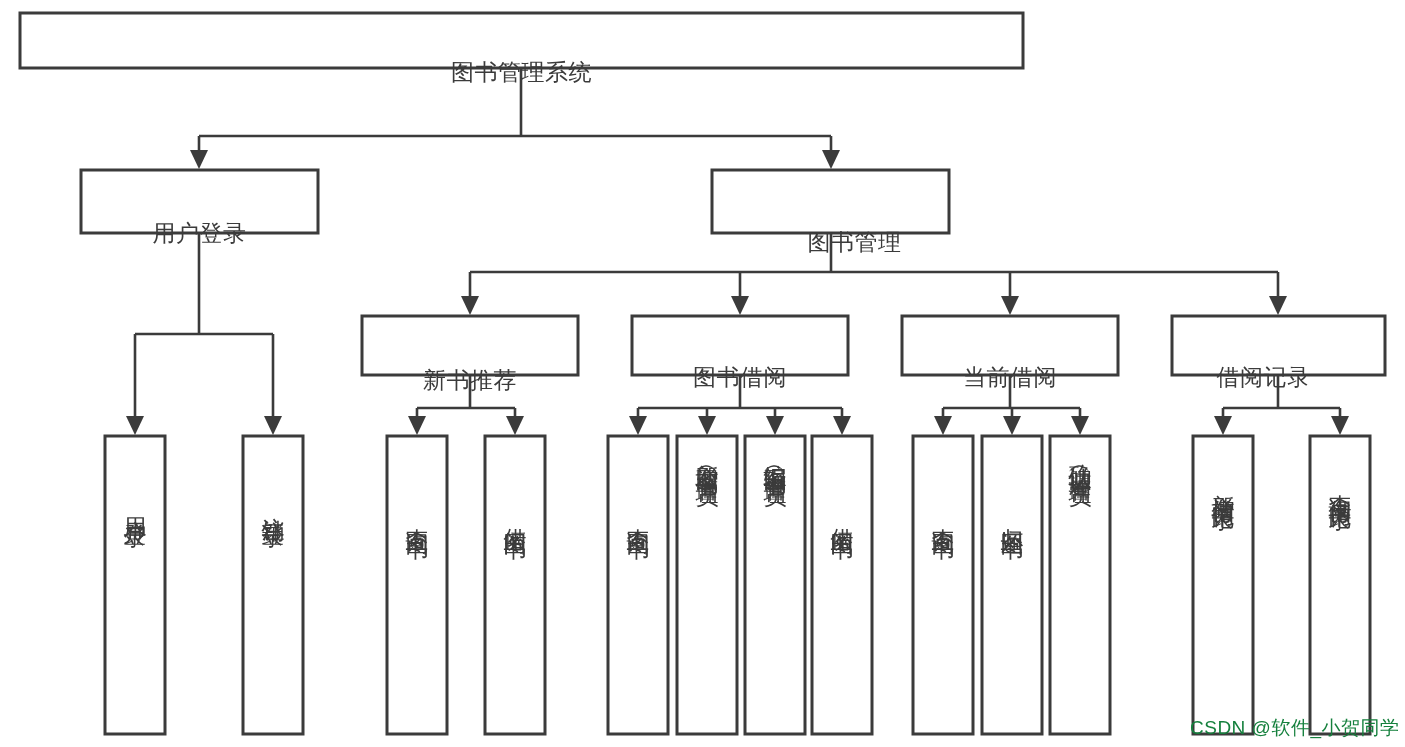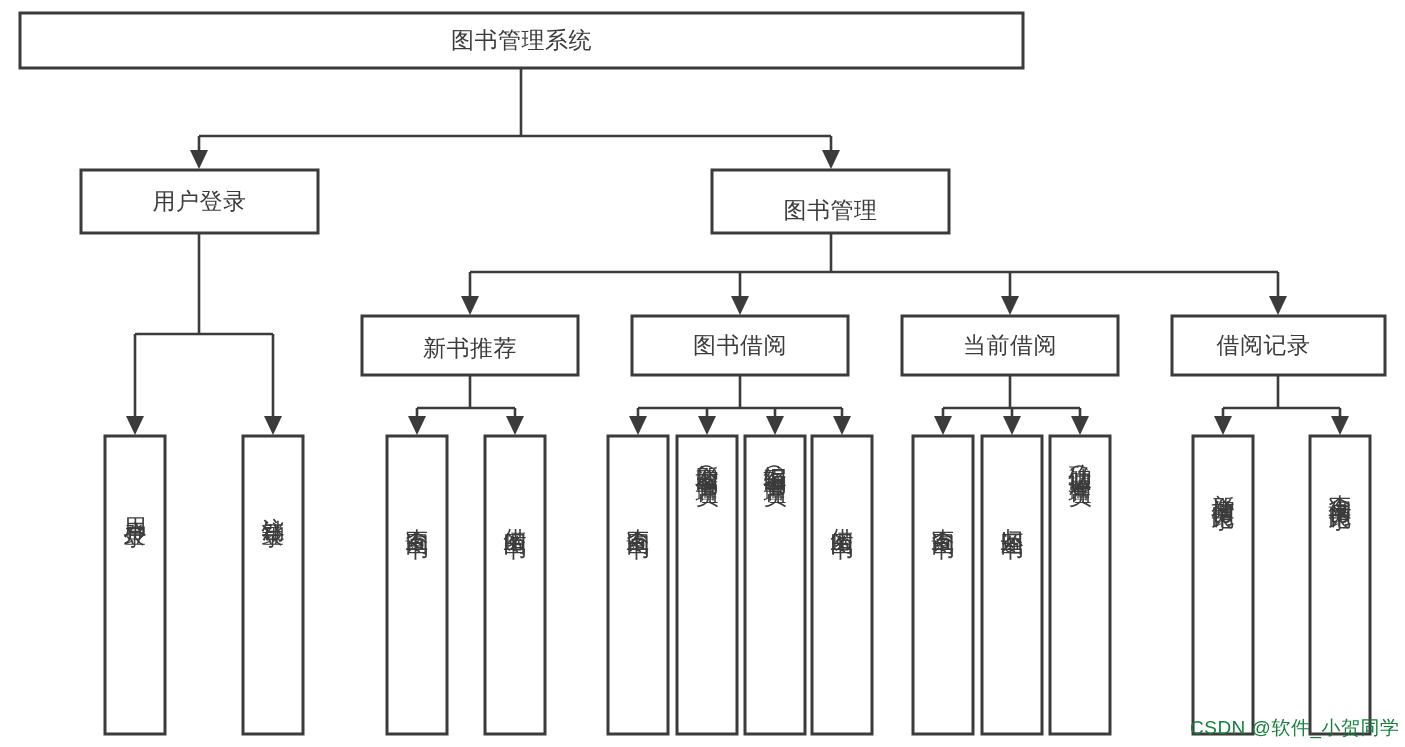--- a/index.html
+++ b/index.html
@@ -49,20 +49,21 @@
     color: #3b3b3b;
     font-family: "Liberation Sans", "DejaVu Sans", sans-serif;
     letter-spacing: 0.5px;
     box-sizing: border-box;
     pointer-events: none;
     text-align: center;
   }
   .node-label.horizontal {
     font-size: 23px;
     line-height: 1.2;
+    margin-top: 32px;
   }
   .node-label.vertical {
     writing-mode: vertical-rl;
     text-orientation: upright;
     font-size: 23px;
     line-height: 1.25;
     letter-spacing: 3px;
     padding-top: 6px;
     padding-bottom: 6px;
     justify-content: flex-start;
@@ -176,21 +177,21 @@
       <path class="connector" d="M 1223,408 L 1223,418"></path>
       <path class="connector" d="M 1340,408 L 1340,418"></path>
       <polygon class="arrow-head" points="1214,416 1232,416 1223,435"></polygon>
       <polygon class="arrow-head" points="1331,416 1349,416 1340,435"></polygon>
     </g>
   </svg>
 
   <div class="node-label horizontal" style="left:20px; top:13px; width:1003px; height:55px;">图书管理系统</div>
 
   <div class="node-label horizontal" style="left:81px; top:170px; width:237px; height:63px;">用户登录</div>
-  <div class="node-label horizontal" style="left:712px; top:170px; width:237px; height:82px;">图书管理</div>
+  <div class="node-label horizontal" style="left:736px; top:170px; width:237px; height:82px;">图书管理</div>
 
   <div class="node-label horizontal" style="left:362px; top:316px; width:216px; height:65px;">新书推荐</div>
   <div class="node-label horizontal" style="left:632px; top:316px; width:216px; height:59px;">图书借阅</div>
   <div class="node-label horizontal" style="left:902px; top:316px; width:216px; height:59px;">当前借阅</div>
   <div class="node-label horizontal" style="left:1172px; top:316px; width:183px; height:59px;">借阅记录</div>
 
   <div class="node-label vertical" style="left:105px; top:493px; width:60px; height:241px;">用户登录</div>
   <div class="node-label vertical" style="left:243px; top:493px; width:60px; height:241px;">注销登录</div>
 
   <div class="node-label vertical" style="left:387px; top:504px; width:60px; height:230px;">查询图书</div>

